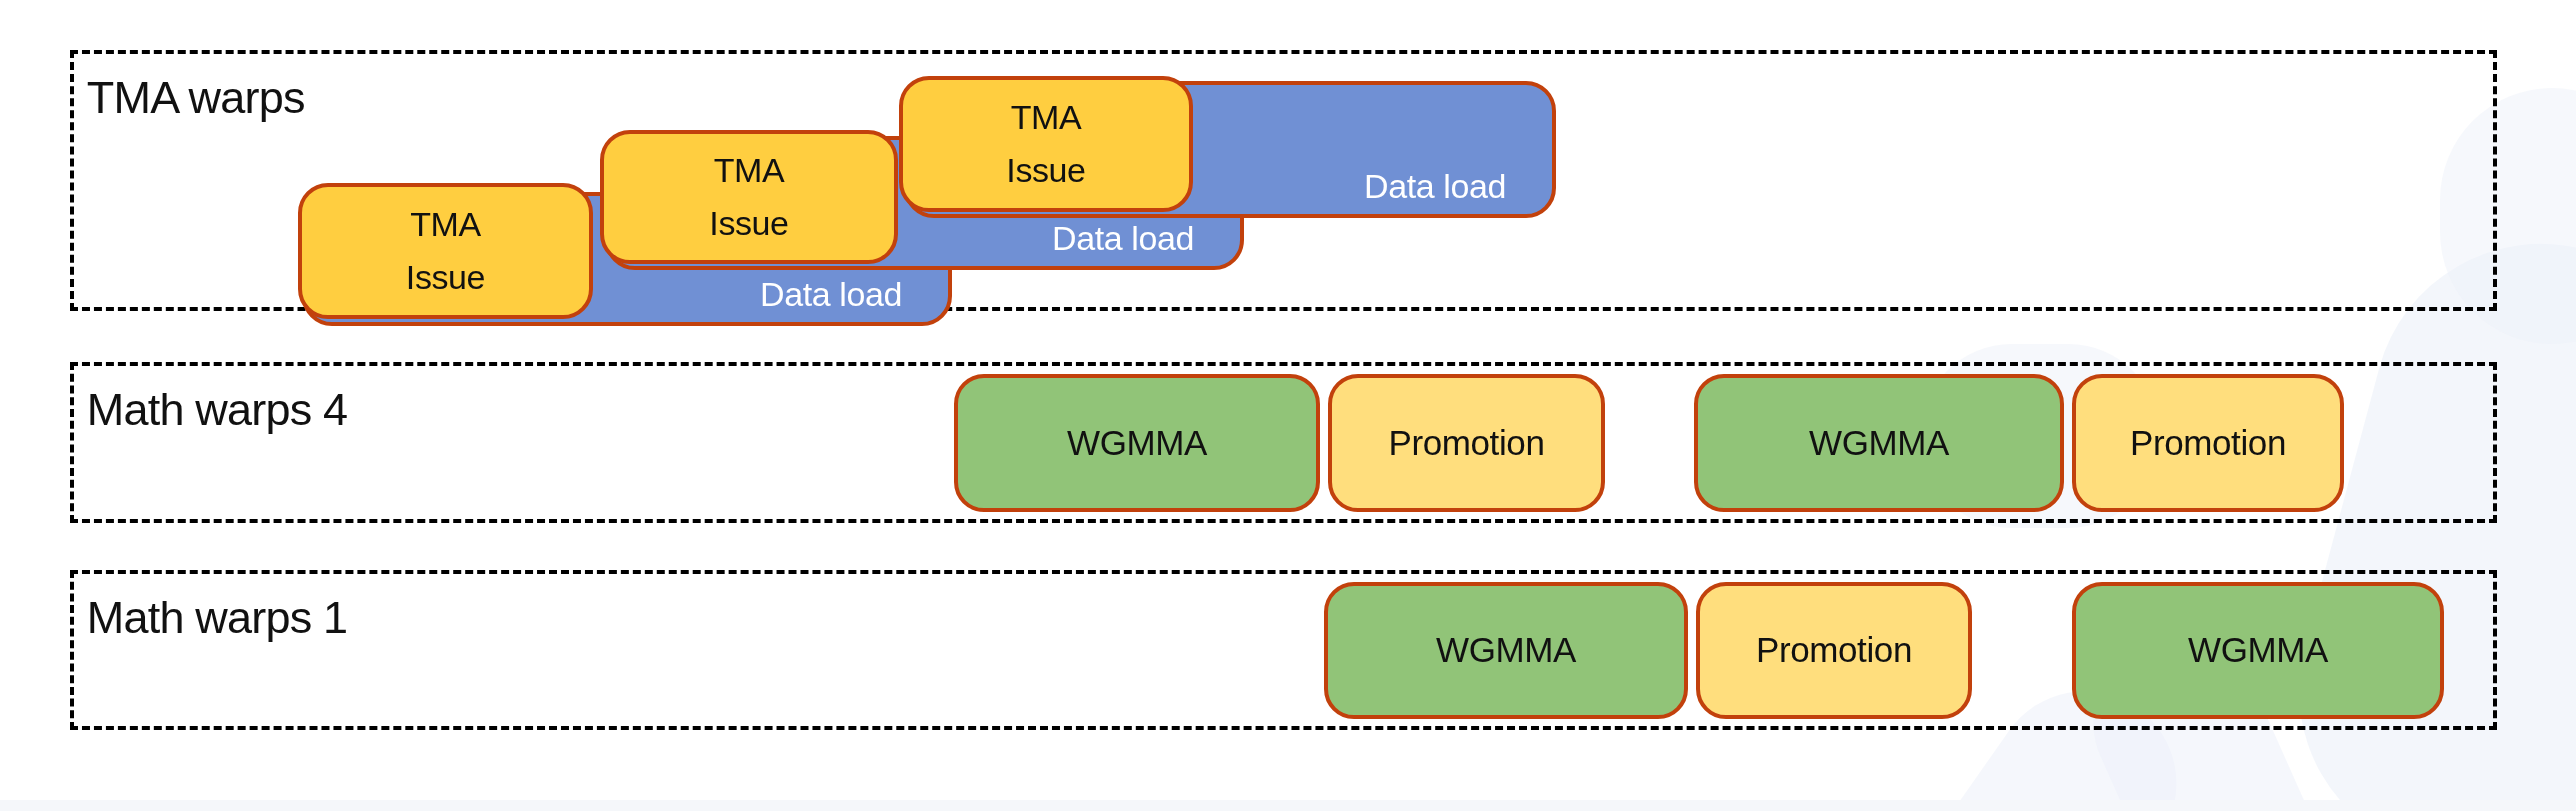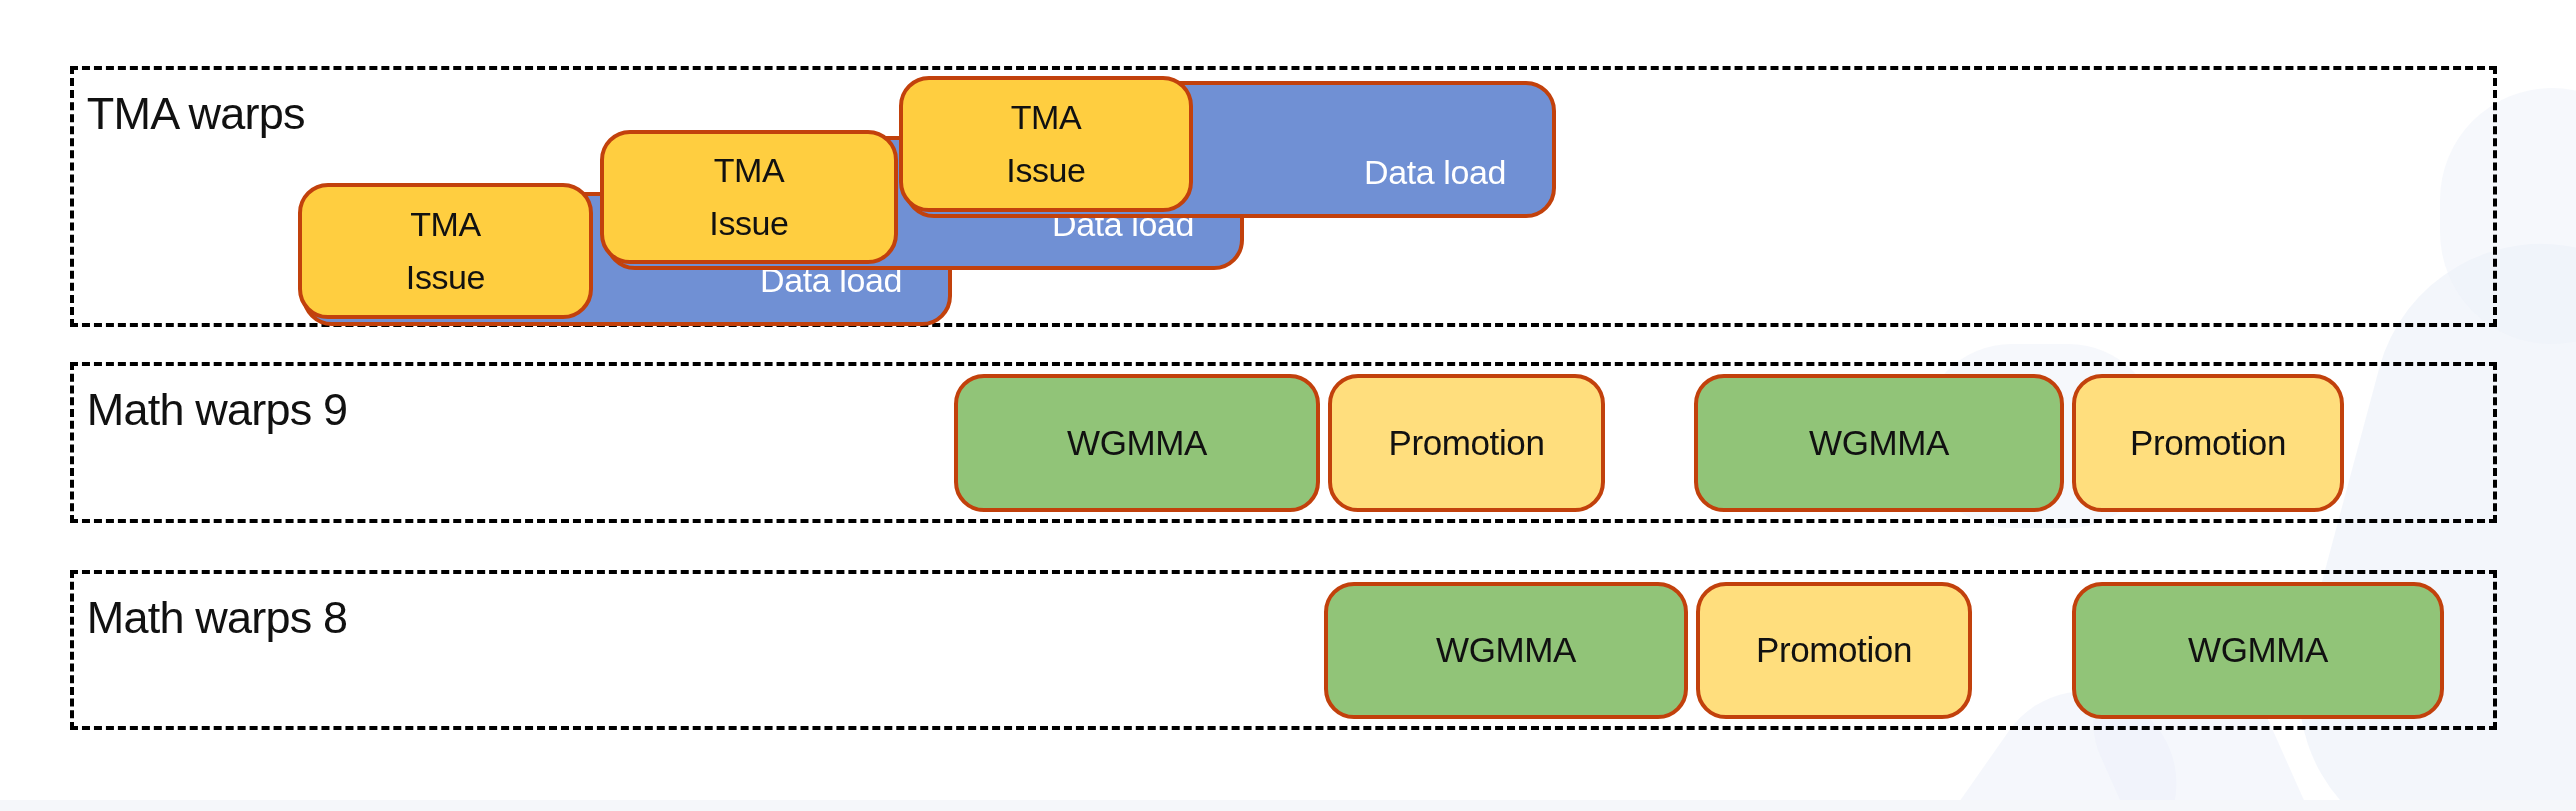--- a/index.html
+++ b/index.html
@@ -47,45 +47,45 @@
     text-align:center;
     color:#111111;
     font-size:35px;
     letter-spacing:-0.4px;
     line-height:1.55;
   }
   .blk.bar{justify-content:flex-end;align-items:flex-end;}
   .blk.bar .bar-label{
     color:#ffffff;
     font-size:34px;
-    padding:0 46px 15px 0;
+    padding:0 46px 1px 0;
     white-space:nowrap;
     margin-top:16px;
   }
   .blk .two-line{font-size:34px;}
 </style>
 </head>
 <body>
 
 <div class="stage">
   <div class="wm w1"></div>
   <div class="wm w2"></div>
   <div class="wm w3"></div>
   <div class="wm w4"></div>
   <div class="wm w5"></div>
   <div class="bottom-strip"></div>
 
-  <section class="dashed-row" id="row-0" style="left: 70px; top: 66px; width: 2427px; height: 261px;">
+  <section class="dashed-row" id="row-0" style="left: 70px; top: 50px; width: 2427px; height: 261px;">
     <span class="row-label">TMA warps</span>
   </section>
   <section class="dashed-row" id="row-1" style="left: 70px; top: 362px; width: 2427px; height: 161px;">
-    <span class="row-label">Math warps 9</span>
+    <span class="row-label">Math warps 4</span>
   </section>
   <section class="dashed-row" id="row-2" style="left: 70px; top: 570px; width: 2427px; height: 160px;">
-    <span class="row-label">Math warps 8</span>
+    <span class="row-label">Math warps 1</span>
   </section>
 <div class="blk bar" style="background: rgb(112, 144, 212); z-index: 2; left: 302px; top: 192px; width: 650px; height: 134px;">
       <span class="bar-label">Data load</span>
     </div>
     <div class="blk bar" style="background: rgb(112, 144, 212); z-index: 2; left: 605px; top: 136px; width: 639px; height: 134px;">
       <span class="bar-label">Data load</span>
     </div>
     <div class="blk bar" style="background: rgb(112, 144, 212); z-index: 2; left: 904px; top: 81px; width: 652px; height: 137px;">
       <span class="bar-label">Data load</span>
     </div>

